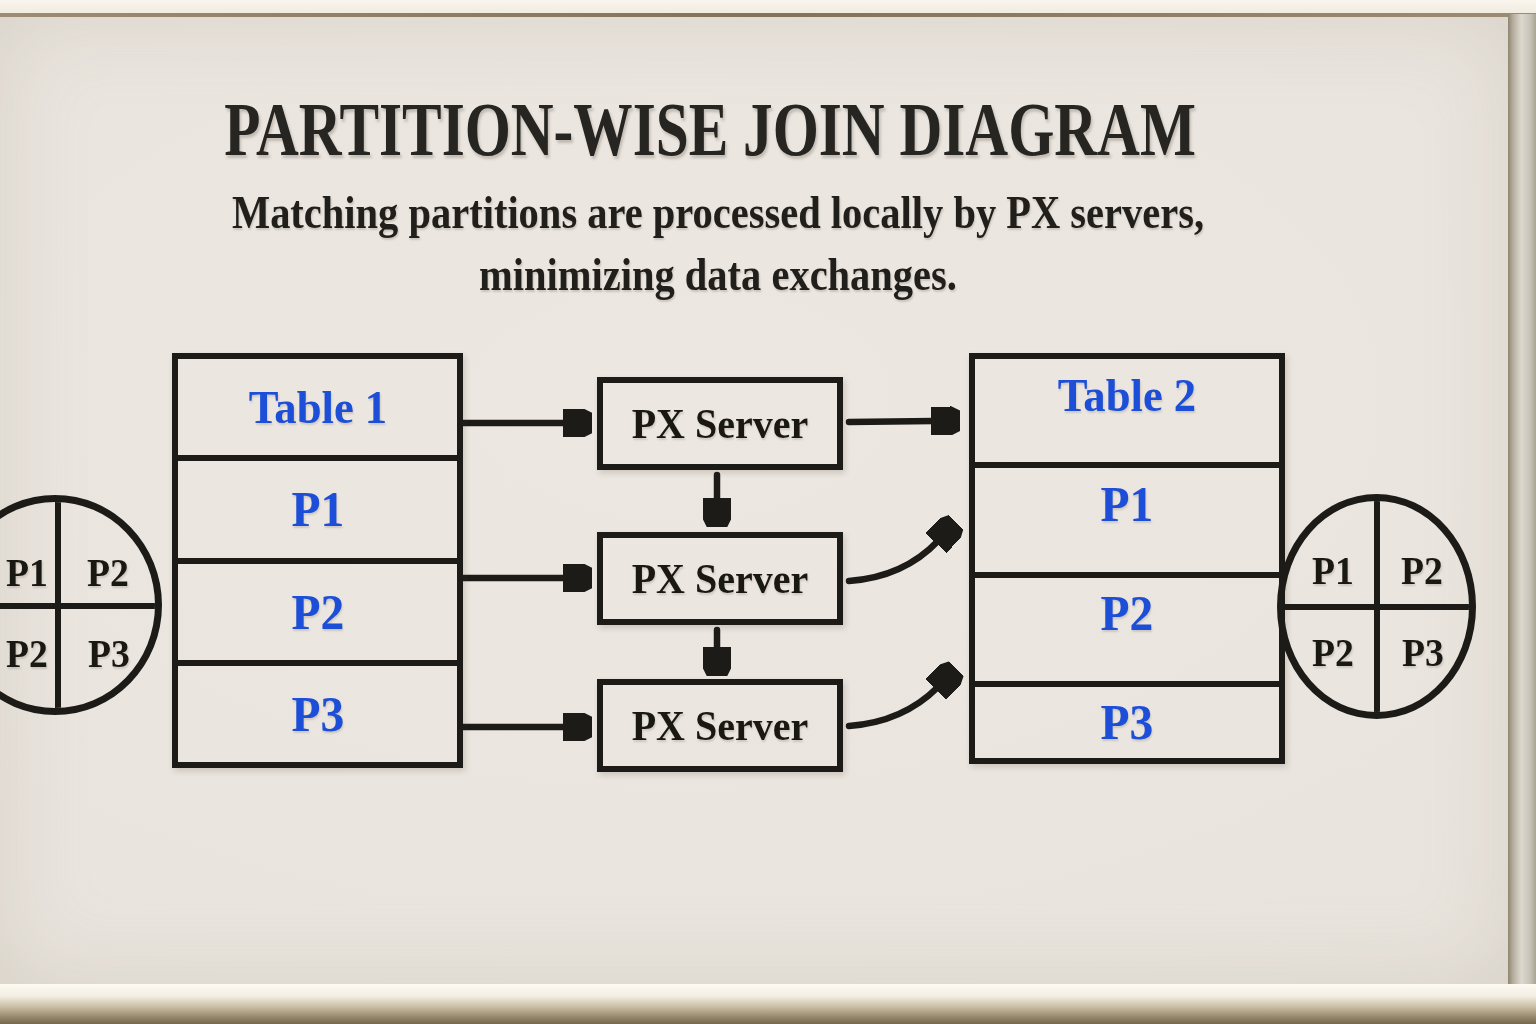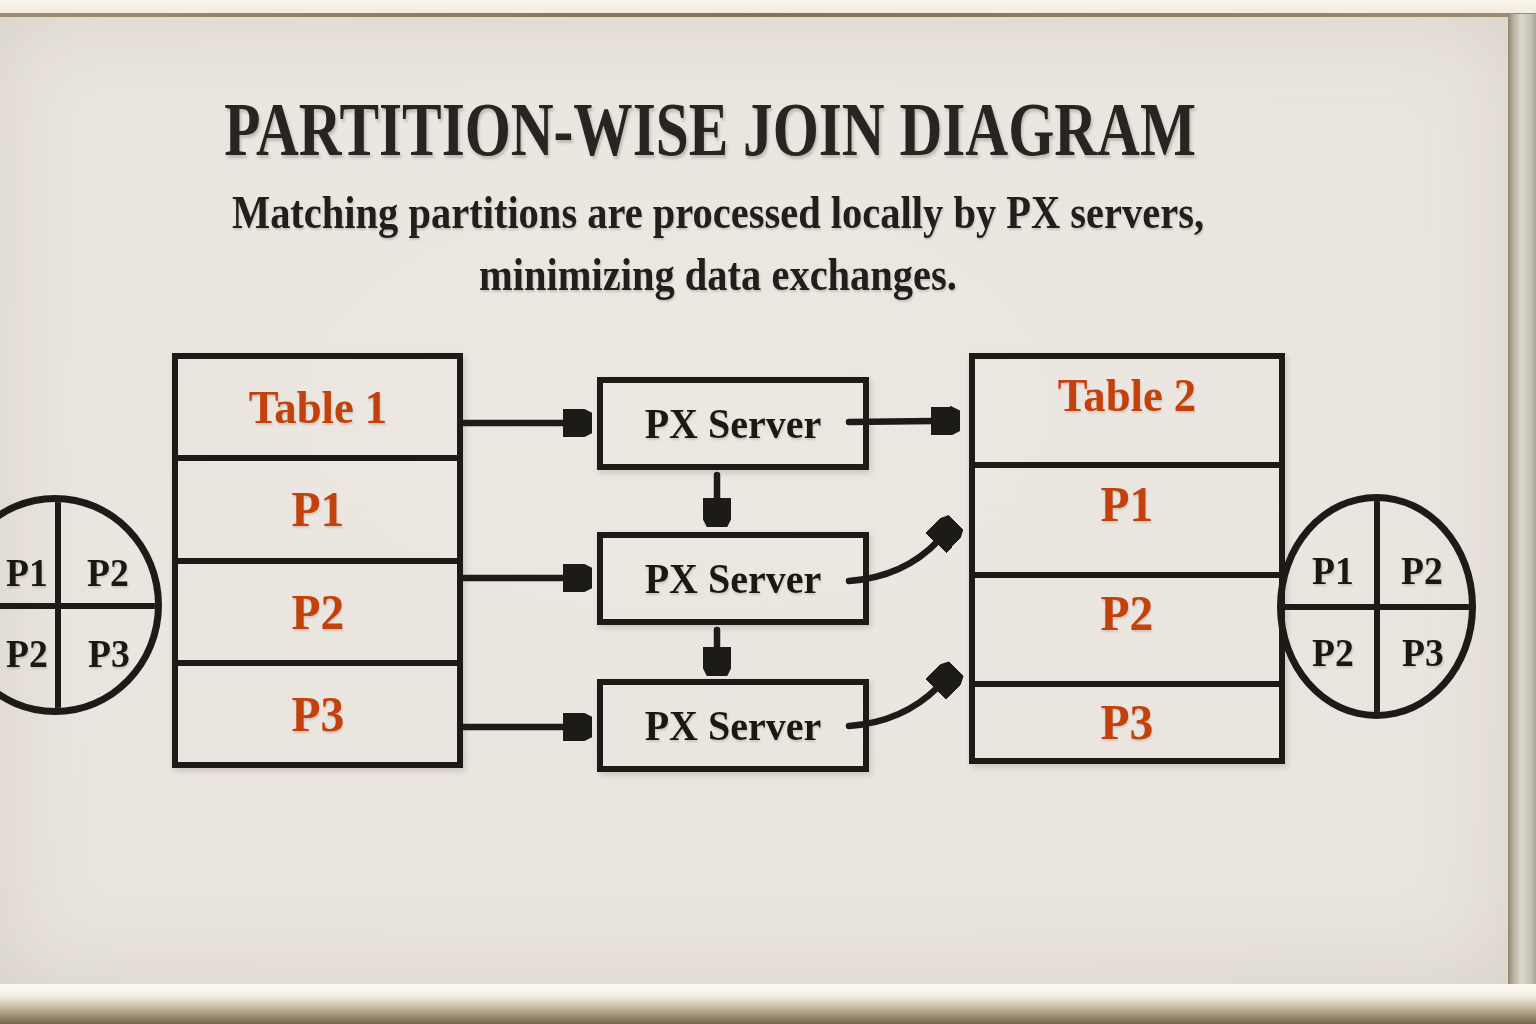--- a/index.html
+++ b/index.html
@@ -39,30 +39,30 @@
   
   .ptable {
     position:absolute; border:6px solid #1d1b18; box-sizing:border-box;
     display:flex; flex-direction:column;
     box-shadow:2px 3px 6px rgba(60,50,40,0.18);
   }
   #table1 { left:172px; top:353px; width:291px; height:415px; }
   #table2 { left:969px; top:353px; width:316px; height:411px;gap:32px; }
   .ptable .cell {
     flex:1; display:flex; align-items:center; justify-content:center;
-    font-weight:bold; color:#c2410c;
+    font-weight:bold; color:#1d4ed8;
   }
   .ptable .cell + .cell { border-top:6px solid #1d1b18; }
   .cell.header { font-size:47px; }
   .cell.part   { font-size:50px; }
   .cell span { transform:scaleX(0.95); text-shadow:1px 2px 2px rgba(70,60,50,0.18); }
 
   
   .pxbox {
-    position:absolute; left:597px; width:272px; height:93px;
+    position:absolute; left:597px; width:246px; height:93px;
     border:6px solid #1d1b18; box-sizing:border-box;
     display:flex; align-items:center; justify-content:center;
     font-size:43px; font-weight:bold; color:#191813;
     box-shadow:2px 3px 6px rgba(60,50,40,0.18);
   }
   #px1 { top:377px; } #px2 { top:532px; } #px3 { top:679px; }
   .pxbox span { transform:scaleX(0.93); text-shadow:1px 2px 2px rgba(70,60,50,0.18); }
 
   
   .pie {

